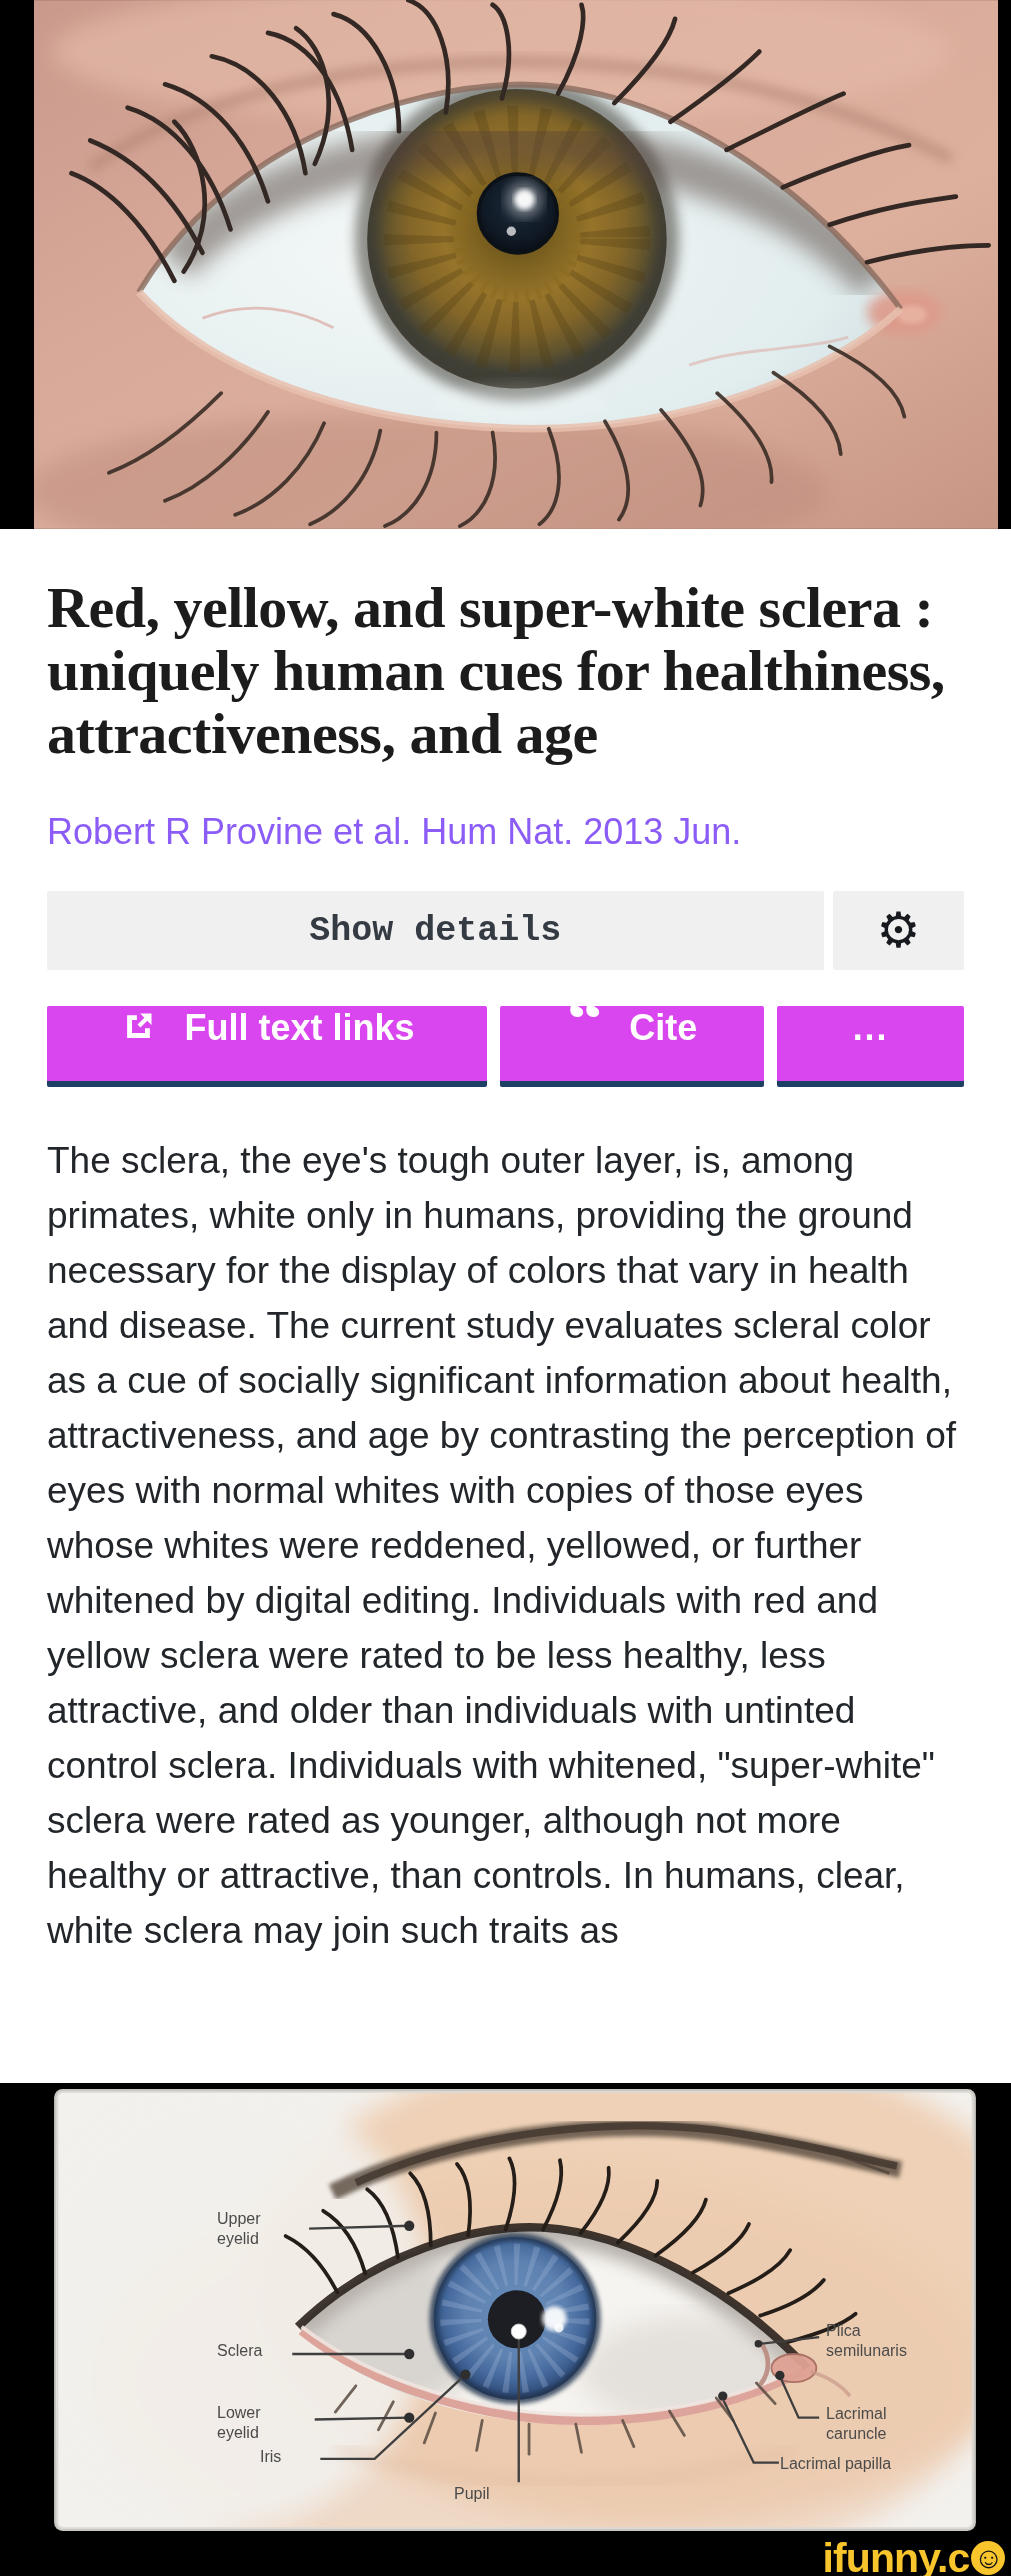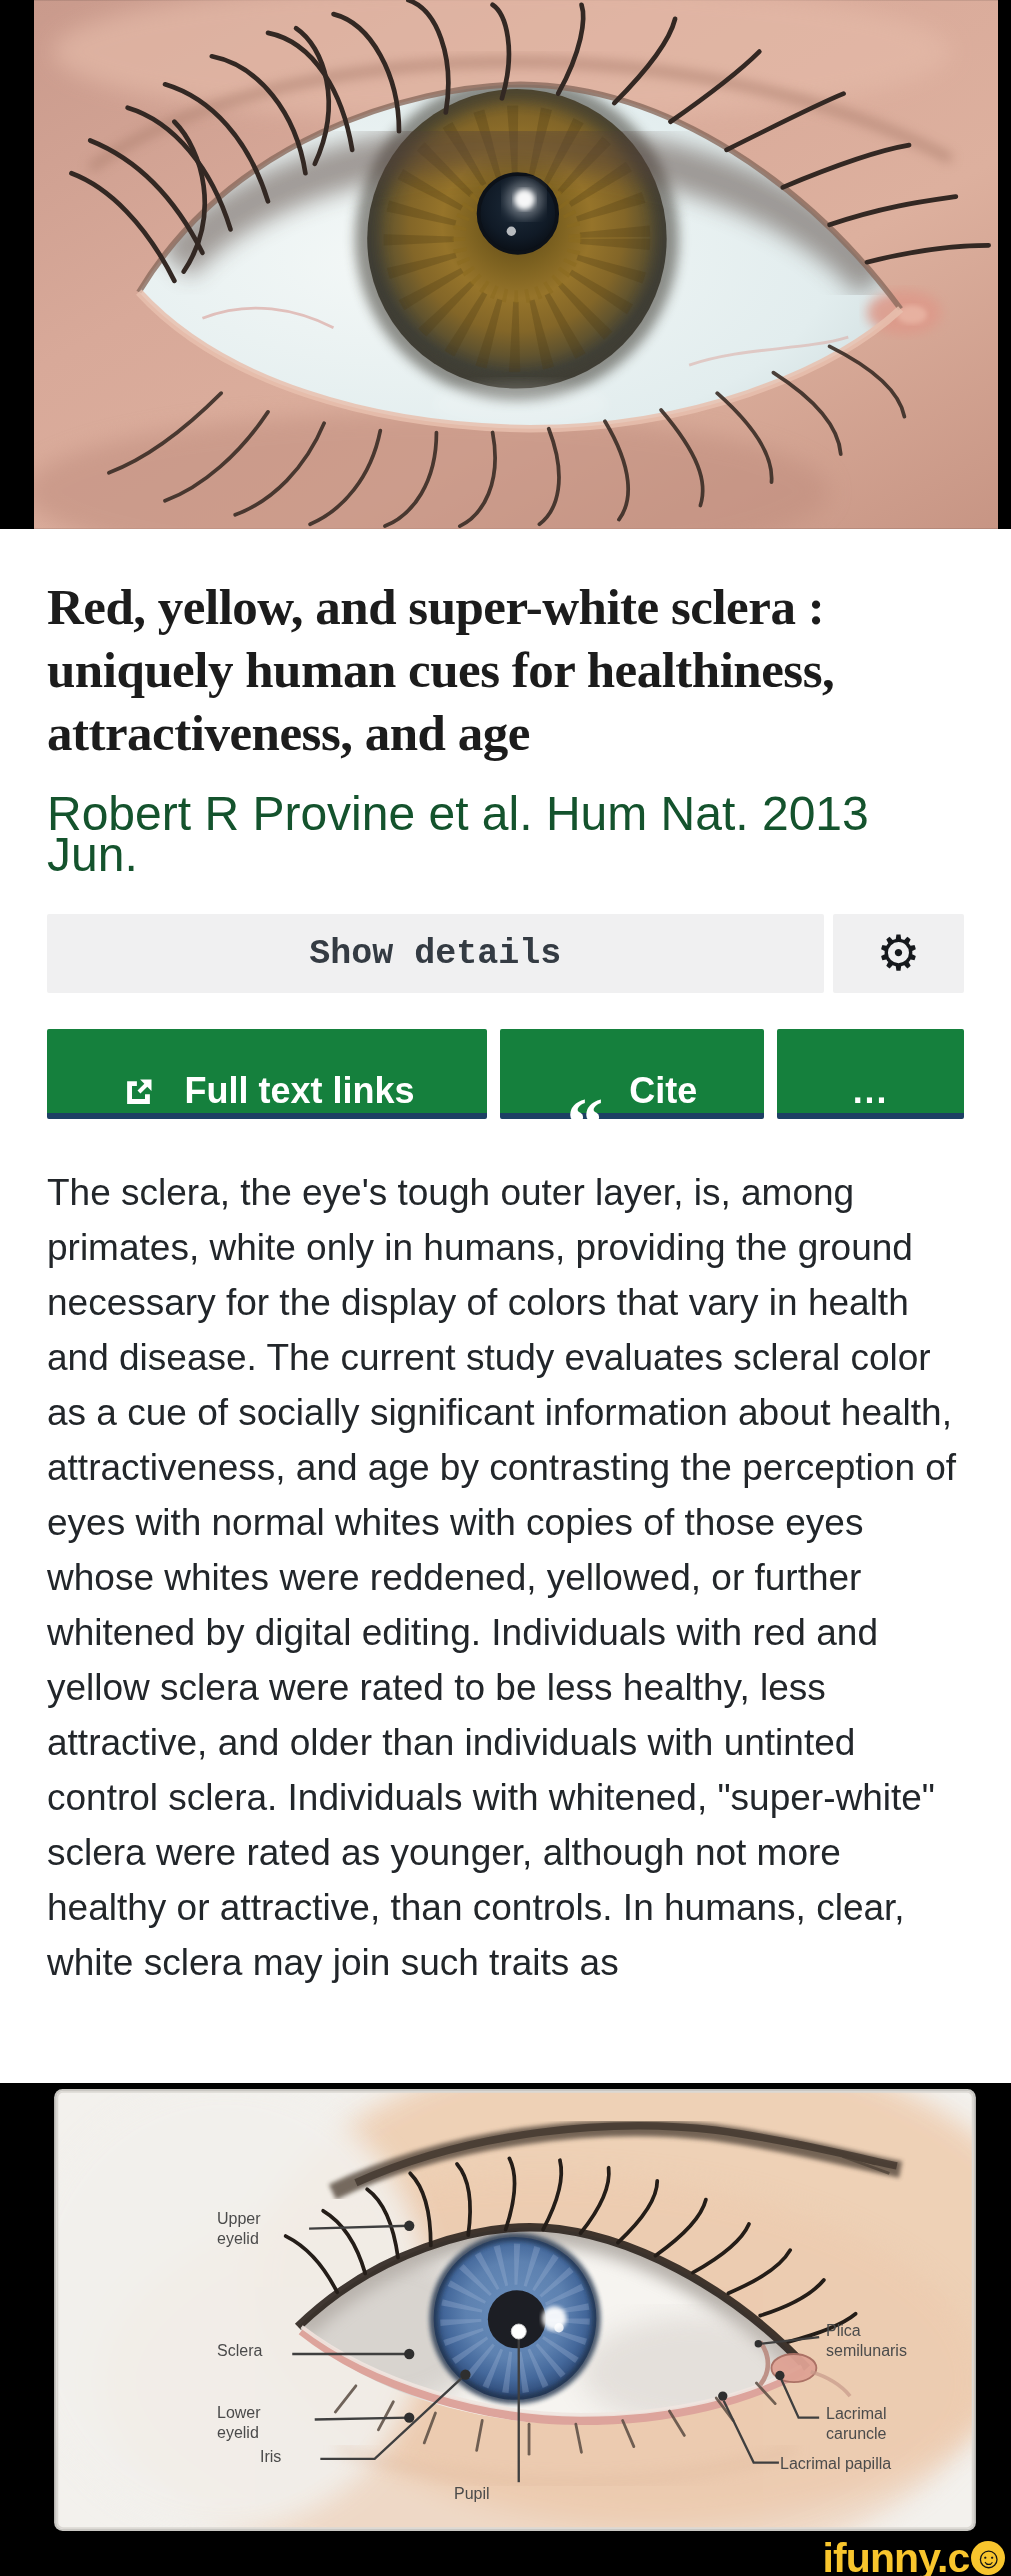--- a/index.html
+++ b/index.html
@@ -6,31 +6,31 @@
   body{width:1011px;height:2576px;position:relative;overflow:hidden;background:#fff;
        font-family:"Liberation Sans",sans-serif}
 
   
   .hero{position:absolute;top:0;left:0;width:1011px;height:529px;background:#000}
   .hero svg{position:absolute;left:34px;top:0;display:block}
 
   
   .content{position:absolute;top:529px;left:0;width:1011px;background:#fff}
   h1.title{margin:47px 47px 0;font-family:"Liberation Serif",serif;font-weight:700;
-           font-size:51px;line-height:63px;color:#1c1c1c;letter-spacing:-0.5px}
-  .byline{margin:28px 47px 0;font-size:48px;line-height:41px;color:#14532d}
+           font-size:58px;line-height:63px;color:#1c1c1c;letter-spacing:-0.5px}
+  .byline{margin:46px 47px 0;font-size:36px;line-height:41px;color:#8b5cf6}
   .row1{display:flex;gap:9.4px;margin:39px 47px 0}
   .details-btn{flex:1;height:79px;background:#f0f0f1;border:0;border-radius:1.9px;
                font-family:Liberation Mono, monospace;font-size:35px;font-weight:700;color:#343b43}
   .gear-btn{width:131px;height:79px;background:#f0f0f1;border:0;border-radius:1.9px;
             font-size:49px;line-height:79px;color:#16191d;text-align:center;padding:0}
   .row2{display:flex;gap:13px;margin:36px 47px 0}
-  .blue-btn{height:90px;background:#15803d;border:0;border-bottom:6.6px solid #1d4064;border-radius:1.9px;
+  .blue-btn{height:81px;background:#d946ef;border:0;border-bottom:6.6px solid #1d4064;border-radius:1.9px;
             color:#fff;font-family:"Liberation Sans",sans-serif;font-size:36px;font-weight:700;
-            display:flex;align-items:flex-end;justify-content:center;gap:26px;box-sizing:border-box}
+            display:flex;align-items:flex-start;justify-content:center;gap:26px;box-sizing:border-box}
   .blue-btn.ftl{width:440px}
   .blue-btn.cite{width:264px}
   .blue-btn.more{flex:1;letter-spacing:1.9px}
   .quote-glyph{font-family:"Liberation Serif",serif;font-size:73px;font-weight:700;
                line-height:0;transform:translateY(13px)}
   h2.abs-h{margin:77px 47px 0;font-family:"Liberation Serif",serif;font-weight:700;
            font-size:49px;line-height:56px;color:#1c1c1c}
   p.abstract{margin:46px 47px 0;width:918px;font-size:37px;line-height:55px;color:#22262a}
 
   

